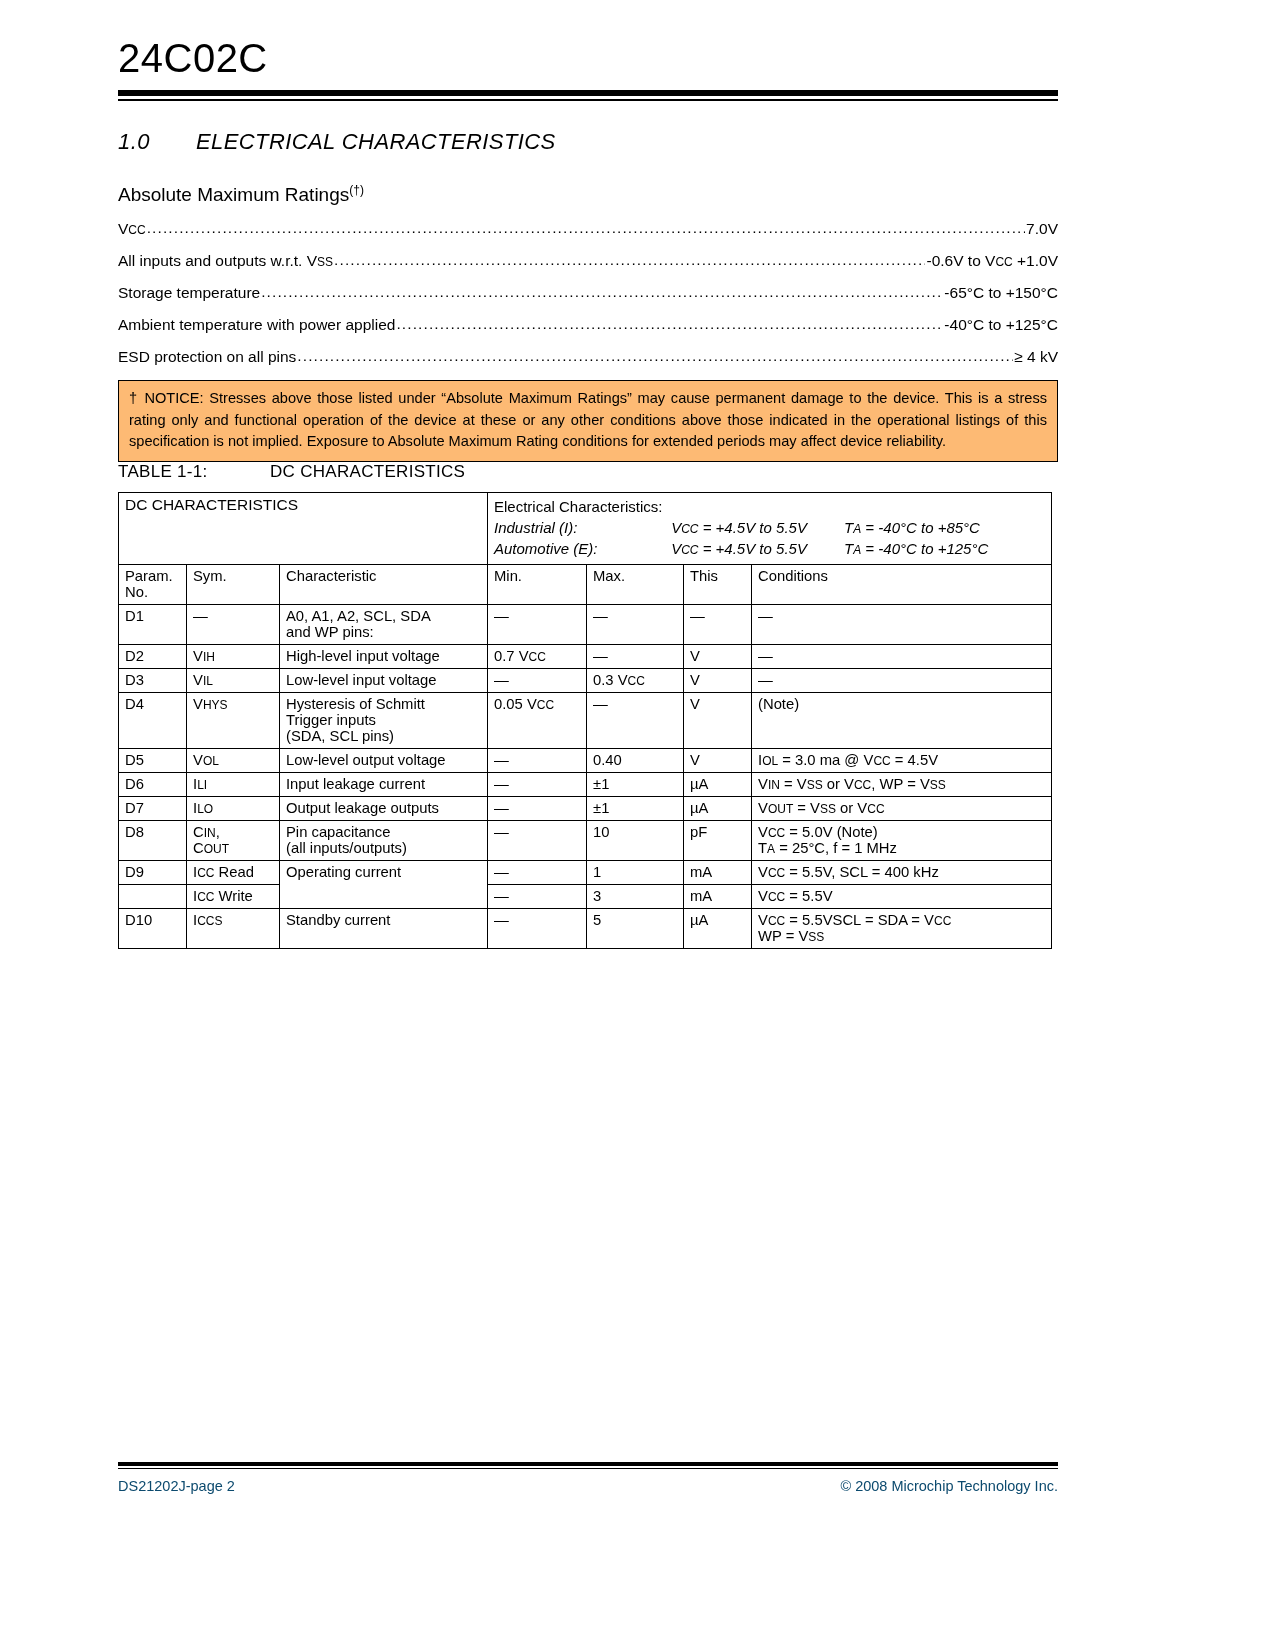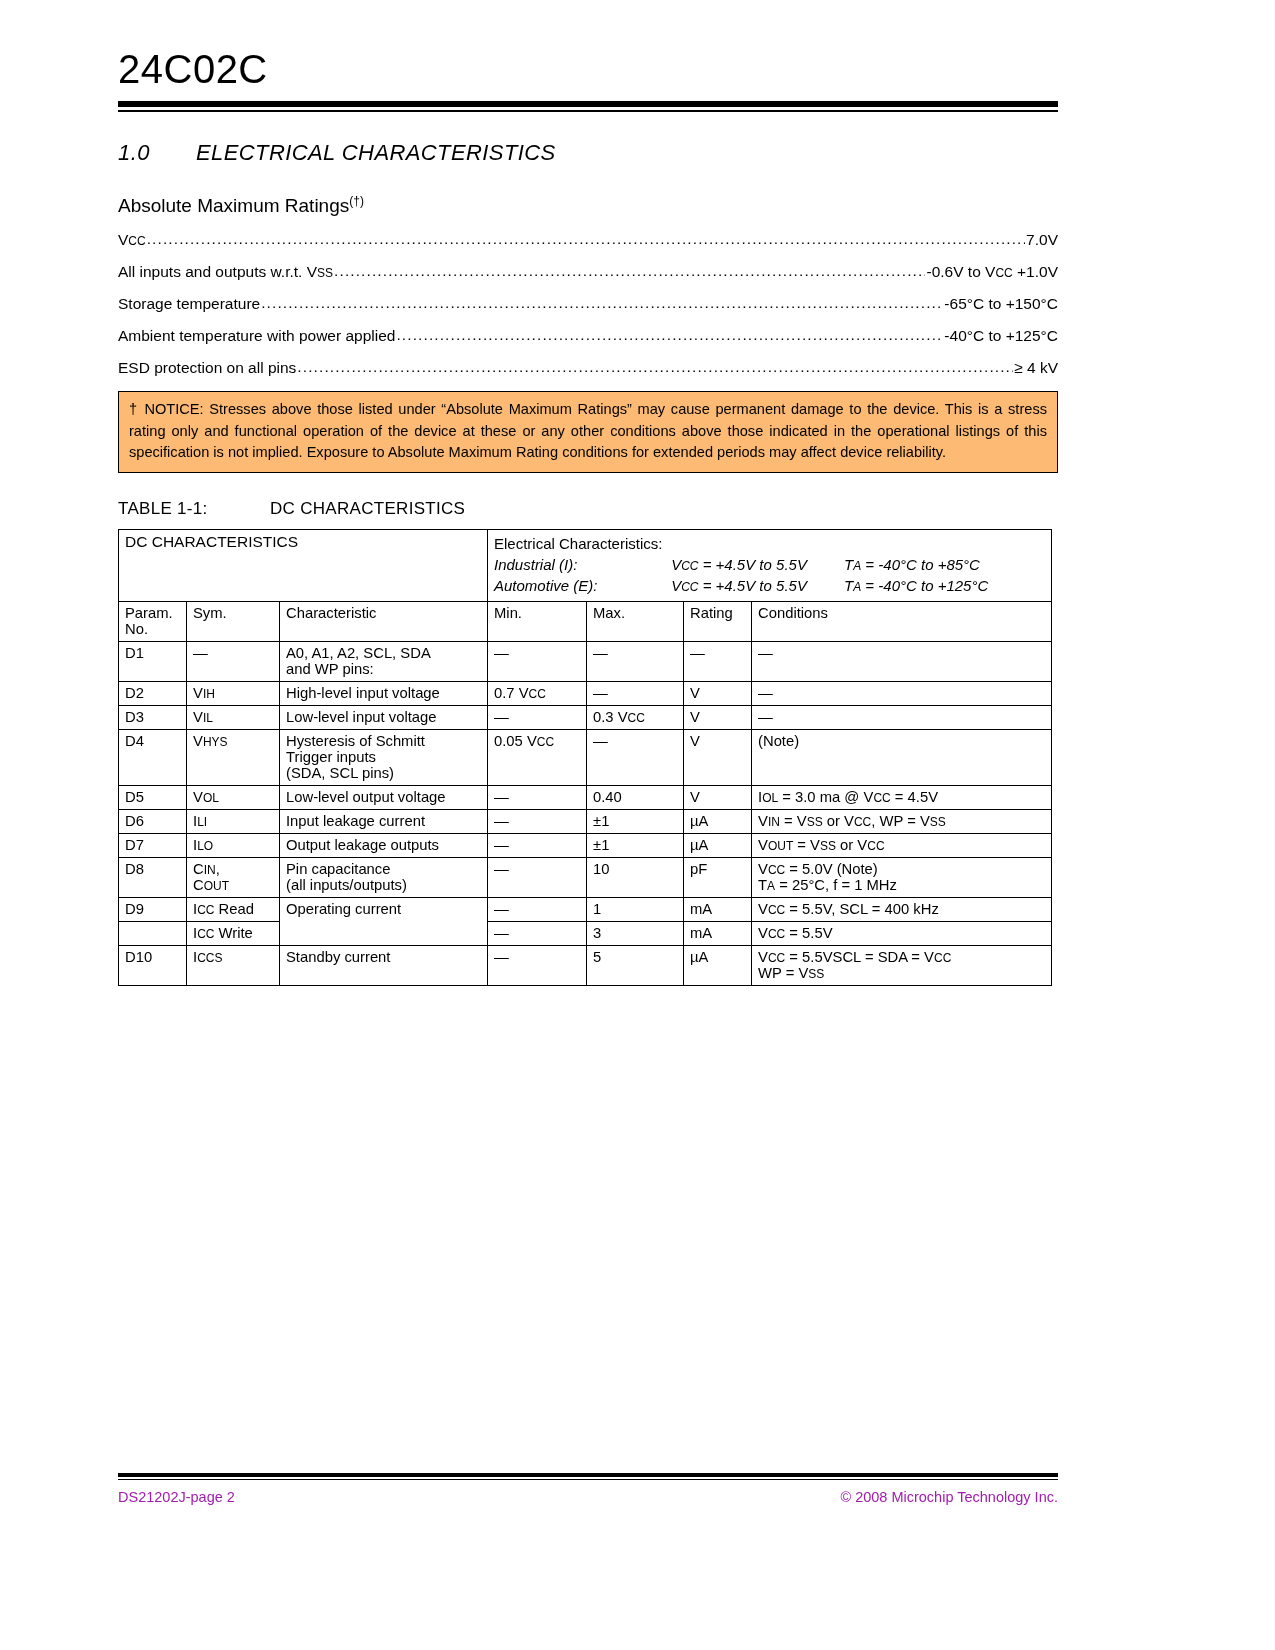--- a/index.html
+++ b/index.html
@@ -10,21 +10,21 @@
   body {
     width: 1275px;
     height: 1650px;
     font-family: "Liberation Sans", sans-serif;
     color: #000000;
     position: relative;
   }
   .page {
     position: absolute;
     left: 118px;
-    top: 11px;
+    top: 0;
     width: 940px;
     height: 1420px;
   }
 
   
   .doc-title {
     font-size: 40px;
     letter-spacing: 0.5px;
     margin-top: 38px;
     line-height: 1.0;
@@ -84,21 +84,20 @@
     background: #fdba74;
     border: 1.5px solid #000;
     padding: 7px 10px 8px 10px;
     font-size: 14.6px;
     line-height: 1.47;
     text-align: justify;
   }
 
   
   .table-caption {
-    margin-top: 26px;
     font-size: 17px;
     display: flex;
     letter-spacing: 0.3px;
   }
   .table-caption .tc-num { flex: 0 0 152px; }
 
   
   table.dc {
     margin-top: 10px;
     border-collapse: collapse;
@@ -144,21 +143,21 @@
   .footer-rule {
     border-top: 4px solid #000;
     border-bottom: 1.5px solid #000;
     height: 2px;
   }
   .footer-row {
     margin-top: 9px;
     display: flex;
     justify-content: space-between;
     font-size: 14.5px;
-    color: #a21caf;
+    color: #0c4a6e;
   }
 </style>
 </head>
 <body>
 
 <div class="page">
 
   <div class="doc-title">24C02C</div>
   <div class="rule-double"></div>
 
@@ -241,21 +240,21 @@
 
       <tr>
         <td class="th-center">
           <span>Param.</span><br>
           <span>No.</span>
         </td>
         <td class="th-center">Sym.</td>
         <td class="th-center">Characteristic</td>
         <td class="th-center">Min.</td>
         <td class="th-center">Max.</td>
-        <td class="th-center">Rating</td>
+        <td class="th-center">This</td>
         <td class="th-center">Conditions</td>
       </tr>
 
       <tr>
         <td>D1</td>
         <td>—</td>
         <td>A0, A1, A2, SCL, SDA<br>and WP pins:</td>
         <td class="num">—</td>
         <td class="num">—</td>
         <td class="num">—</td>

